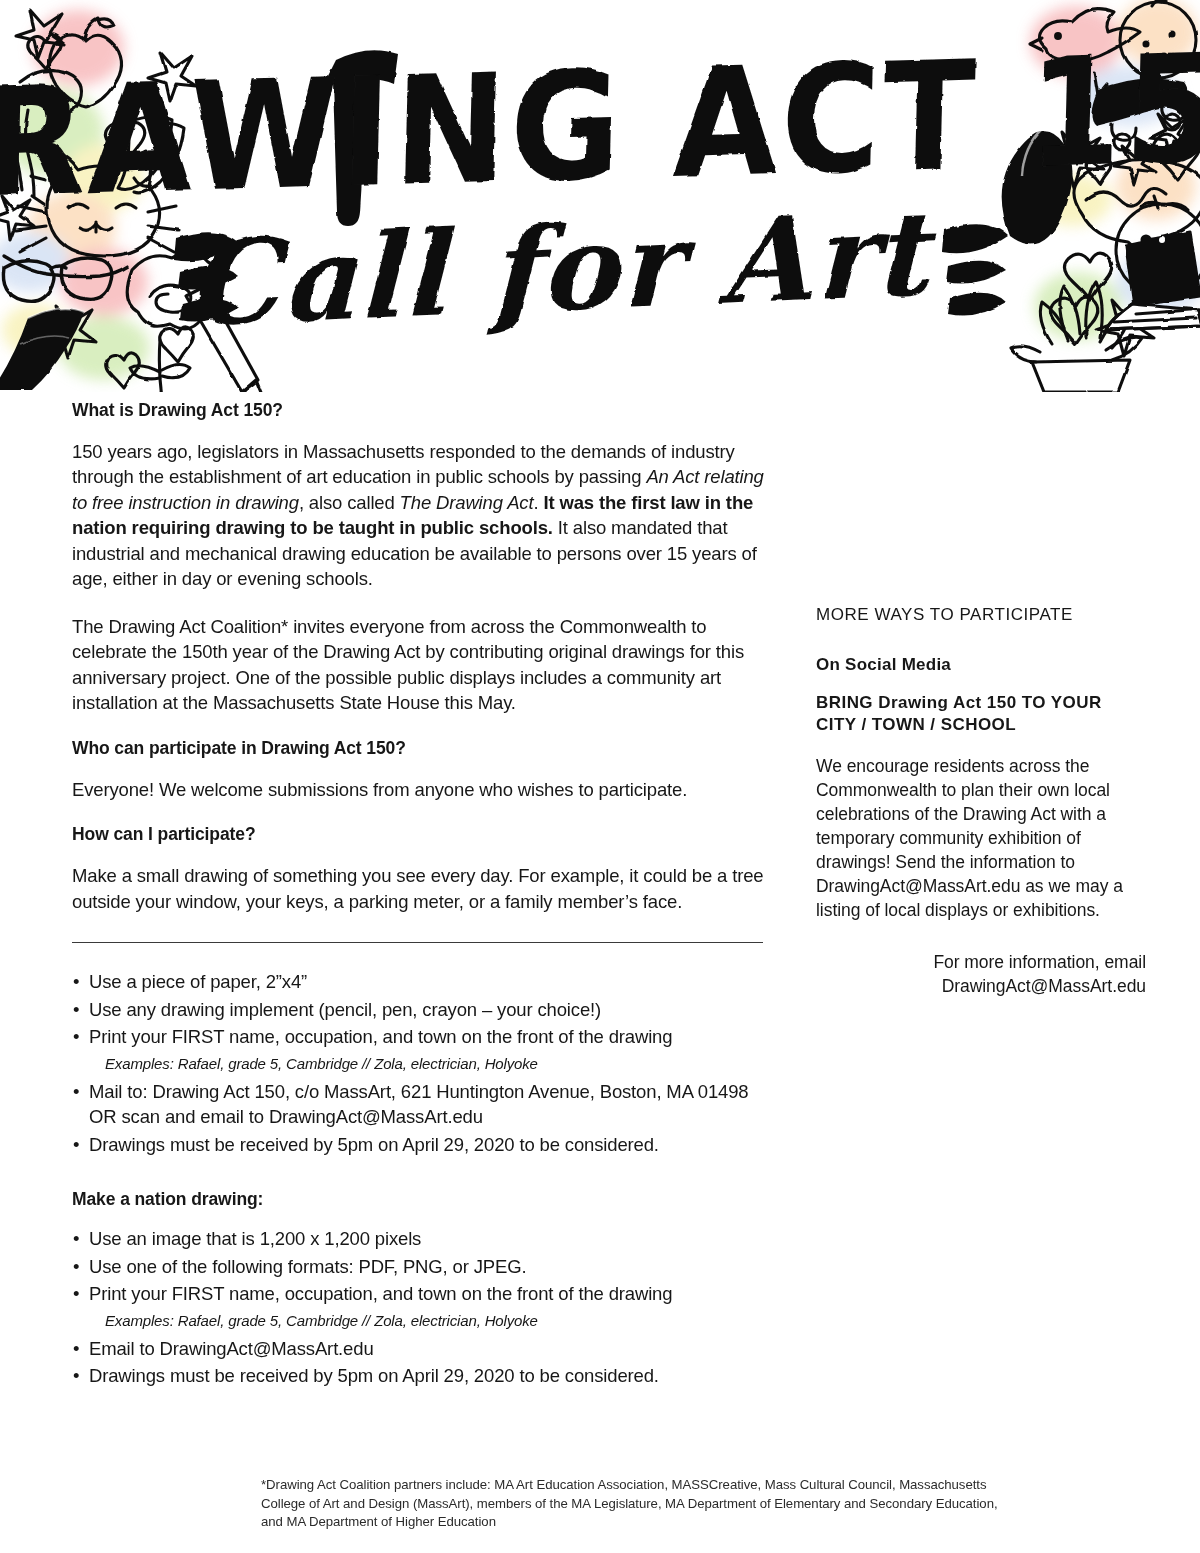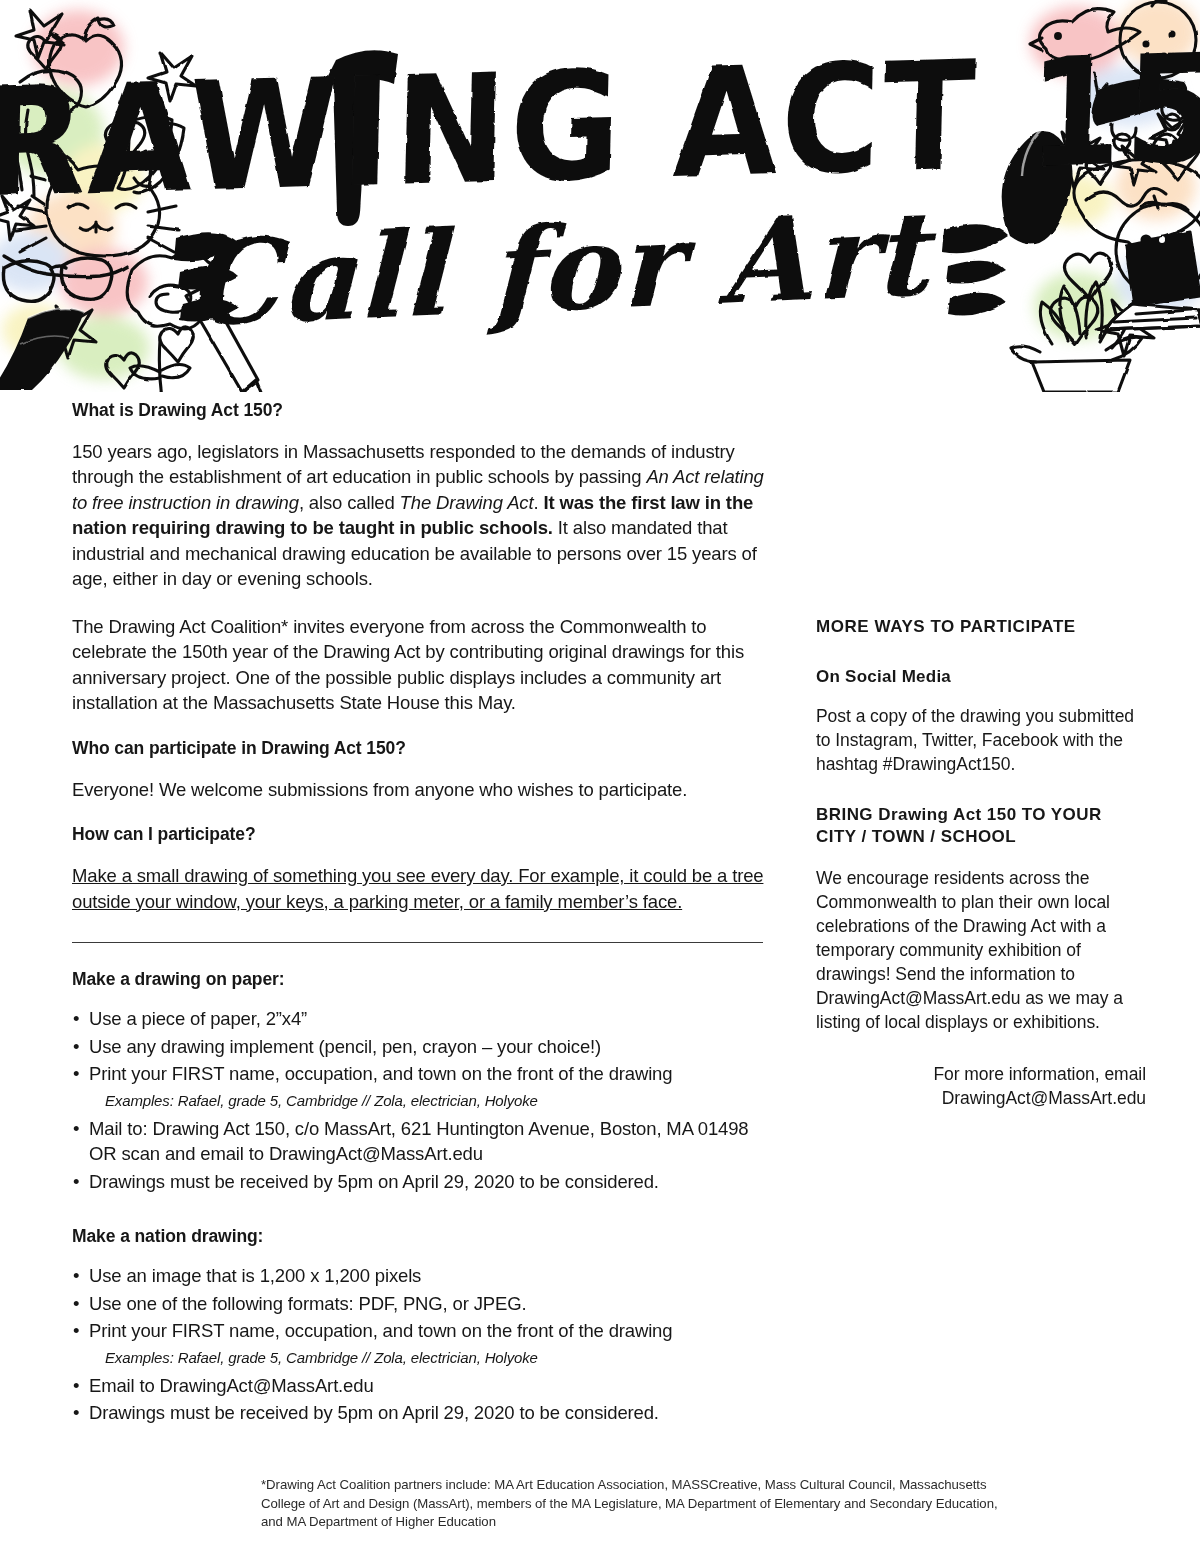--- a/index.html
+++ b/index.html
@@ -19,21 +19,21 @@
   .right-col{position:absolute;left:816px;top:604px;width:330px;}
 
   h2.q{
     font-size:17.5px;font-weight:bold;margin:0 0 17px 0;line-height:1.25;
     letter-spacing:-0.1px;
   }
   p.body{
     font-size:18.5px;line-height:25.5px;margin:0 0 22px 0;
     letter-spacing:-0.15px;
   }
-  p.body.tight{margin-bottom:0;text-decoration:underline;}
+  p.body.tight{margin-bottom:0;}
   .it{font-style:italic;}
   .bd{font-weight:bold;}
 
   hr.rule{
     border:none;border-top:1.6px solid #3a3a3a;margin:28px 0 26px 0;width:691px;
   }
 
   h3.sub{
     font-size:17.5px;font-weight:bold;margin:0 0 16px 0;letter-spacing:-0.1px;
   }
@@ -49,21 +49,21 @@
   ul.blist li.example{
     font-size:15px;font-style:italic;padding-left:33px;line-height:24px;
     margin:1px 0 3px 0;
   }
   ul.blist li.example::before{content:"";}
 
   .gap{height:30px;}
 
   
   .r-head{
-    font-size:17px;font-weight:bold;letter-spacing:0.55px;margin:12px 0 28px 0;
+    font-size:17px;font-weight:normal;letter-spacing:0.55px;margin:0 0 28px 0;
     line-height:1.3;
   }
   .r-sub{
     font-size:17px;font-weight:bold;margin:0 0 15px 0;line-height:1.33;
     letter-spacing:0.25px;
   }
   .r-sub.caps{letter-spacing:0.45px;margin-bottom:17px;}
   .r-body{
     font-size:17.5px;line-height:24px;margin:0 0 28px 0;letter-spacing:-0.05px;
   }
@@ -343,21 +343,20 @@
     <p class="body">The Drawing Act Coalition* invites everyone from across the Commonwealth to celebrate the 150th year of the Drawing Act by contributing original drawings for this anniversary project. One of the possible public displays includes a community art installation at the Massachusetts State House this May.</p>
 
     <h2 class="q">Who can participate in Drawing Act 150?</h2>
     <p class="body">Everyone! We welcome submissions from anyone who wishes to participate.</p>
 
     <h2 class="q">How can I participate?</h2>
     <p class="body tight">Make a small drawing of something you see every day. For example, it could be a tree outside your window, your keys, a parking meter, or a family member’s face.</p>
 
     <hr class="rule">
 
-    <h3 class="sub">Make a drawing on paper:</h3>
     <ul class="blist">
       <li>Use a piece of paper, 2”x4”</li>
       <li>Use any drawing implement (pencil, pen, crayon – your choice!)</li>
       <li>Print your FIRST name, occupation, and town on the front of the drawing</li>
       <li class="example">Examples: Rafael, grade 5, Cambridge // Zola, electrician, Holyoke</li>
       <li>Mail to: Drawing Act 150, c/o MassArt, 621 Huntington Avenue, Boston, MA 01498 OR scan and email to DrawingAct@MassArt.edu</li>
       <li>Drawings must be received by 5pm on April 29, 2020 to be considered.</li>
     </ul>
 
     <div class="gap"></div>
@@ -370,21 +369,20 @@
       <li class="example">Examples: Rafael, grade 5, Cambridge // Zola, electrician, Holyoke</li>
       <li>Email to DrawingAct@MassArt.edu</li>
       <li>Drawings must be received by 5pm on April 29, 2020 to be considered.</li>
     </ul>
   </div>
 
   <div class="right-col">
     <div class="r-head">MORE WAYS TO PARTICIPATE</div>
 
     <div class="r-sub">On Social Media</div>
-    <div class="r-body">Post a copy of the drawing you submitted to Instagram, Twitter, Facebook with the hashtag #DrawingAct150.</div>
 
     <div class="r-sub caps">BRING Drawing Act 150 TO YOUR CITY / TOWN / SCHOOL</div>
     <div class="r-body">We encourage residents across the Commonwealth to plan their own local celebrations of the Drawing Act with a temporary community exhibition of drawings! Send the information to DrawingAct@MassArt.edu as we may a listing of local displays or exhibitions.</div>
 
     <div class="r-body last">For more information, email DrawingAct@MassArt.edu</div>
   </div>
 
   <div class="footer">*Drawing Act Coalition partners include: MA Art Education Association, MASSCreative, Mass Cultural Council, Massachusetts College of Art and Design (MassArt), members of the MA Legislature, MA Department of Elementary and Secondary Education, and MA Department of Higher Education</div>
 
 </div>

